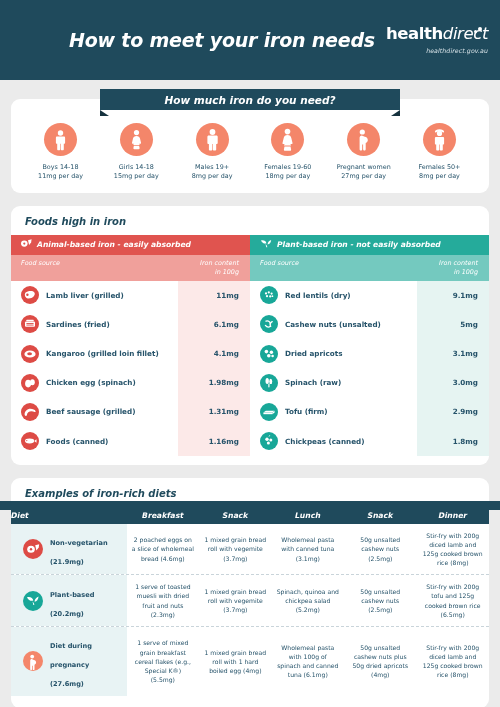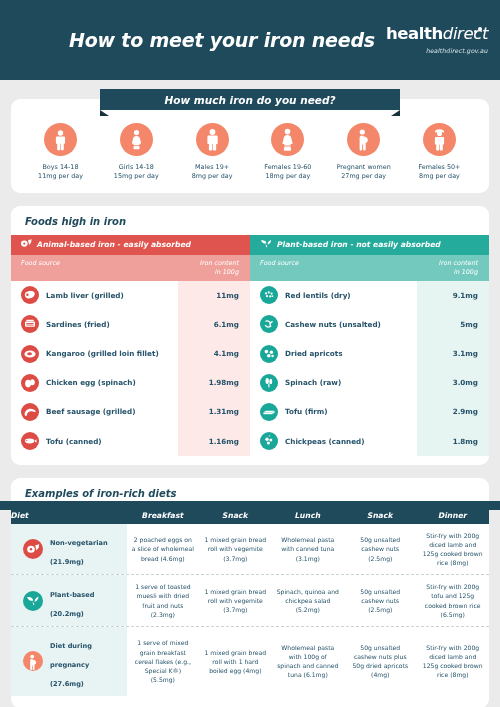--- a/index.html
+++ b/index.html
@@ -322,21 +322,21 @@
             <div class="fc1">
               <span class="fico a">
                   <svg width="18" height="18" viewBox="0 0 18 18">
                     <g fill="#fff">
                       <ellipse cx="8.6" cy="9" rx="4.6" ry="2.4"></ellipse>
                       <path d="M13.2 9l2.3-1.8v3.6z"></path>
                       <circle cx="5.8" cy="8.6" r="0.6" fill="#dd4b45"></circle>
                     </g>
                   </svg>
                 </span>
-              <span class="fname">Tofu (canned)</span>
+              <span class="fname">Foods (canned)</span>
             </div>
             <div class="fc2 val-a">1.16mg</div>
           </div>
 
         </div>
       </div>
 
       <div class="ftable">
         <div class="ftable-head plant">
           <span>

